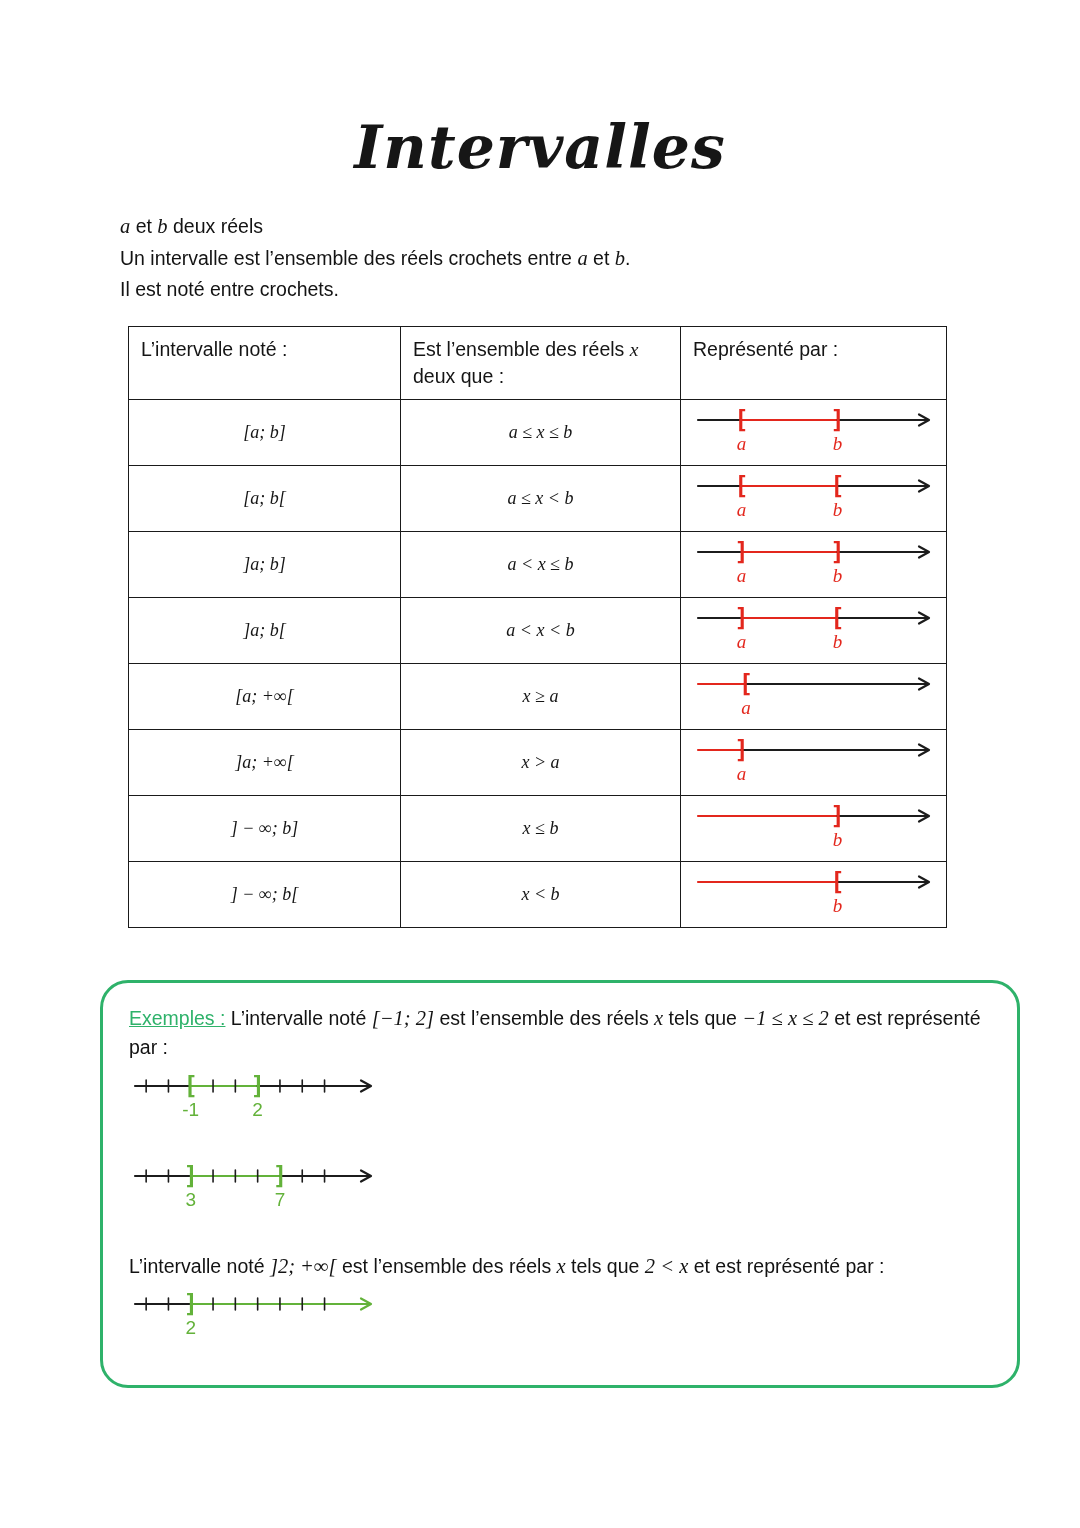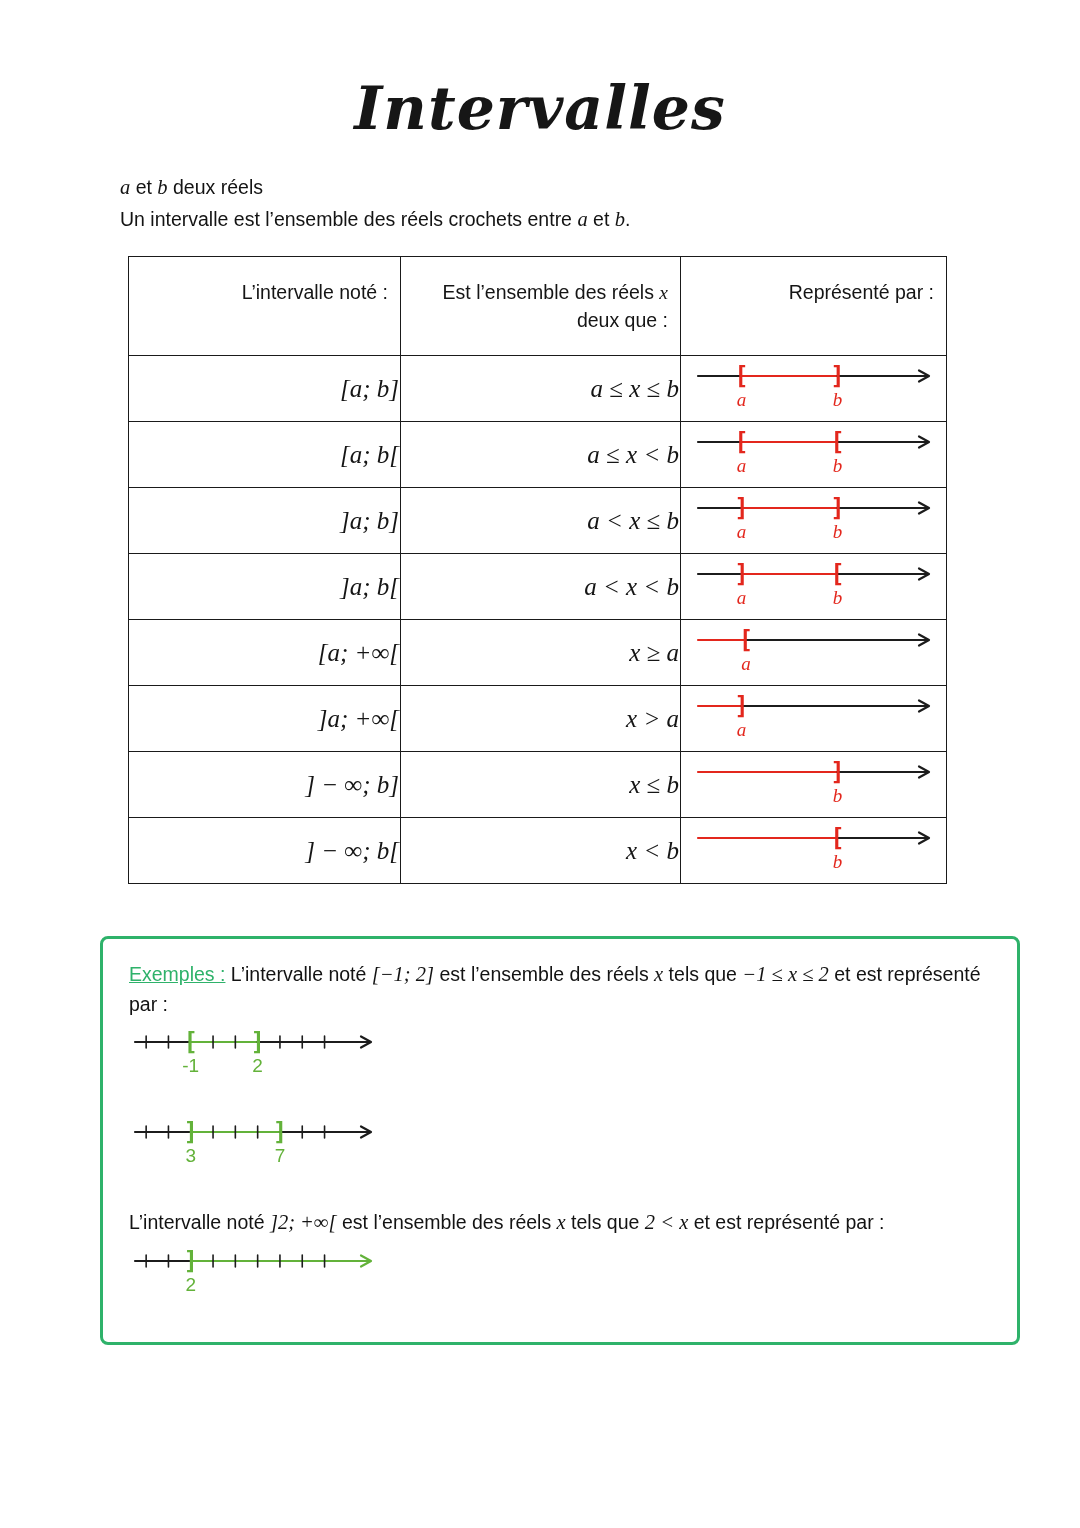--- a/index.html
+++ b/index.html
@@ -1,45 +1,46 @@
 <!DOCTYPE html>
 <html><head>
 <meta charset="utf-8">
 <style>
   html,body{margin:0;padding:0}
   body{width:1080px;min-height:1528px;background:#ffffff;color:#151515;font-family:"Liberation Sans",sans-serif}
   .page{position:relative;width:1080px;height:1528px;background:#fff;overflow:hidden}
-  .title{padding-top:73px;margin:0;text-align:center;font-family:"DejaVu Serif",serif;font-style:italic;font-weight:600;font-size:60px;color:#161616;letter-spacing:1px}
+  .title{padding-top:112px;margin:0;text-align:center;font-family:"DejaVu Serif",serif;font-style:italic;font-weight:600;font-size:60px;color:#161616;letter-spacing:1px}
   .intro{margin:30px 0 0 120px;font-size:19.5px;line-height:1.45;color:#131313}
   .intro p{margin:0 0 2px 0}
   .math{font-family:"Liberation Serif",serif;font-style:italic}
   .intro .math,.ex-text .math{font-size:20.5px}
   .itable{border-collapse:collapse;margin:22px 0 0 128px;table-layout:fixed;width:818px}
   .itable th,.itable td{border:1.6px solid #1a1a1a}
-  .itable th{font-weight:400;text-align:right;vertical-align:top;padding:22px 12px;font-size:19.5px;height:54px;line-height:1.35}
+  .itable th{font-weight:400;text-align:left;vertical-align:top;padding:9px 12px;font-size:19.5px;height:54px;line-height:1.35}
   .itable td{height:62px}
-  .td-notation,.td-cond{text-align:right;font-size:25px;vertical-align:middle}
+  .td-notation,.td-cond{text-align:center;font-size:18px;vertical-align:middle}
   .td-diagram{text-align:center;vertical-align:middle;padding-top:2px}
-  .exbox{width:862px;margin:52px 0 0 100px;border:3px solid #2eb26a;border-radius:8px;padding:20px 26px 24px 26px;background:#fff}
+  .exbox{width:862px;margin:52px 0 0 100px;border:3px solid #2eb26a;border-radius:28px;padding:20px 26px 24px 26px;background:#fff}
   .ex-item{margin-bottom:34px}
   .ex-item:last-child{margin-bottom:16px}
   .ex-text{margin:0;font-size:19.5px;line-height:1.5;color:#131313}
   .ex-label{color:#2eb26a;text-decoration:underline}
   .ex-diagram{margin-top:8px;margin-left:2px}
 </style>
 </head>
 <body>
 
 <div class="page">
 
   <h1 class="title">Intervalles</h1>
 
   <div class="intro">
     <p><span class="math">a</span><span class="txt"> et </span><span class="math">b</span><span class="txt"> deux réels</span></p>
     <p><span class="txt">Un intervalle est l’ensemble des réels crochets entre </span><span class="math">a</span><span class="txt"> et </span><span class="math">b</span><span class="txt">.</span></p>
+    <p><span class="txt">Il est noté entre crochets.</span></p>
   </div>
 
   <table class="itable">
     <colgroup>
       <col style="width:272px">
         <col style="width:280px">
         <col style="width:266px">
     </colgroup>
     <thead>
       <tr>

